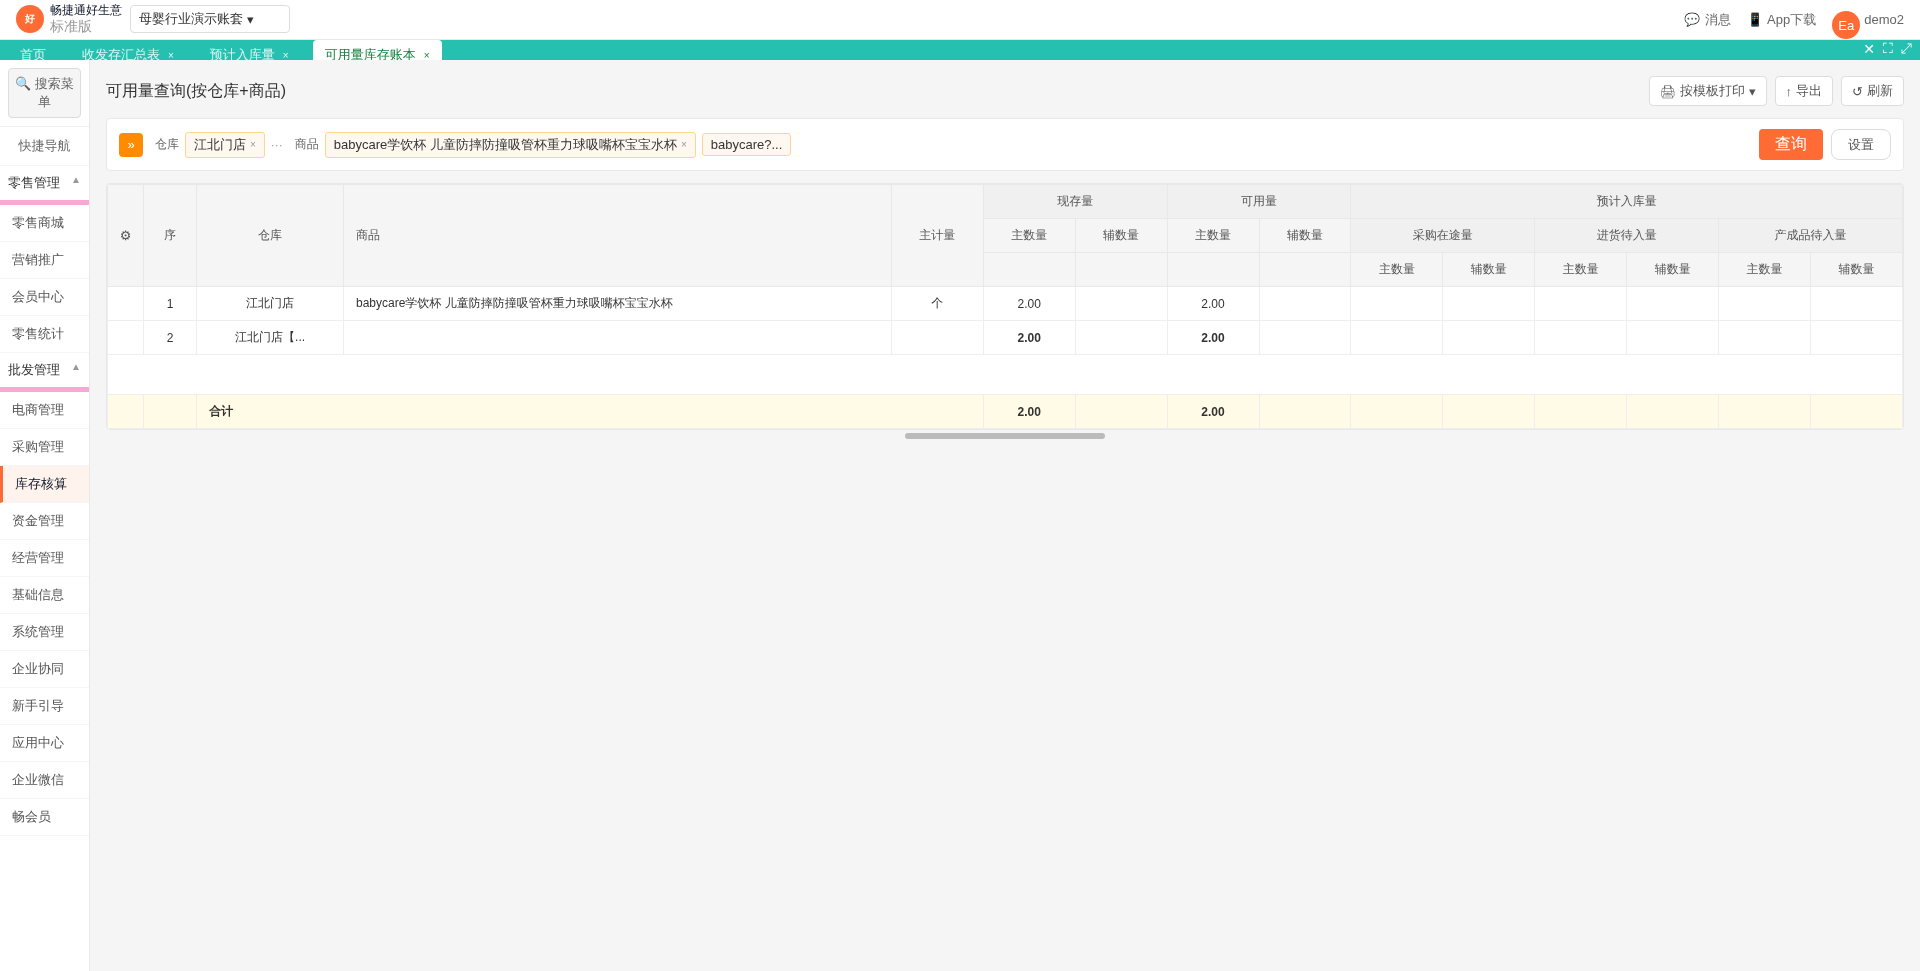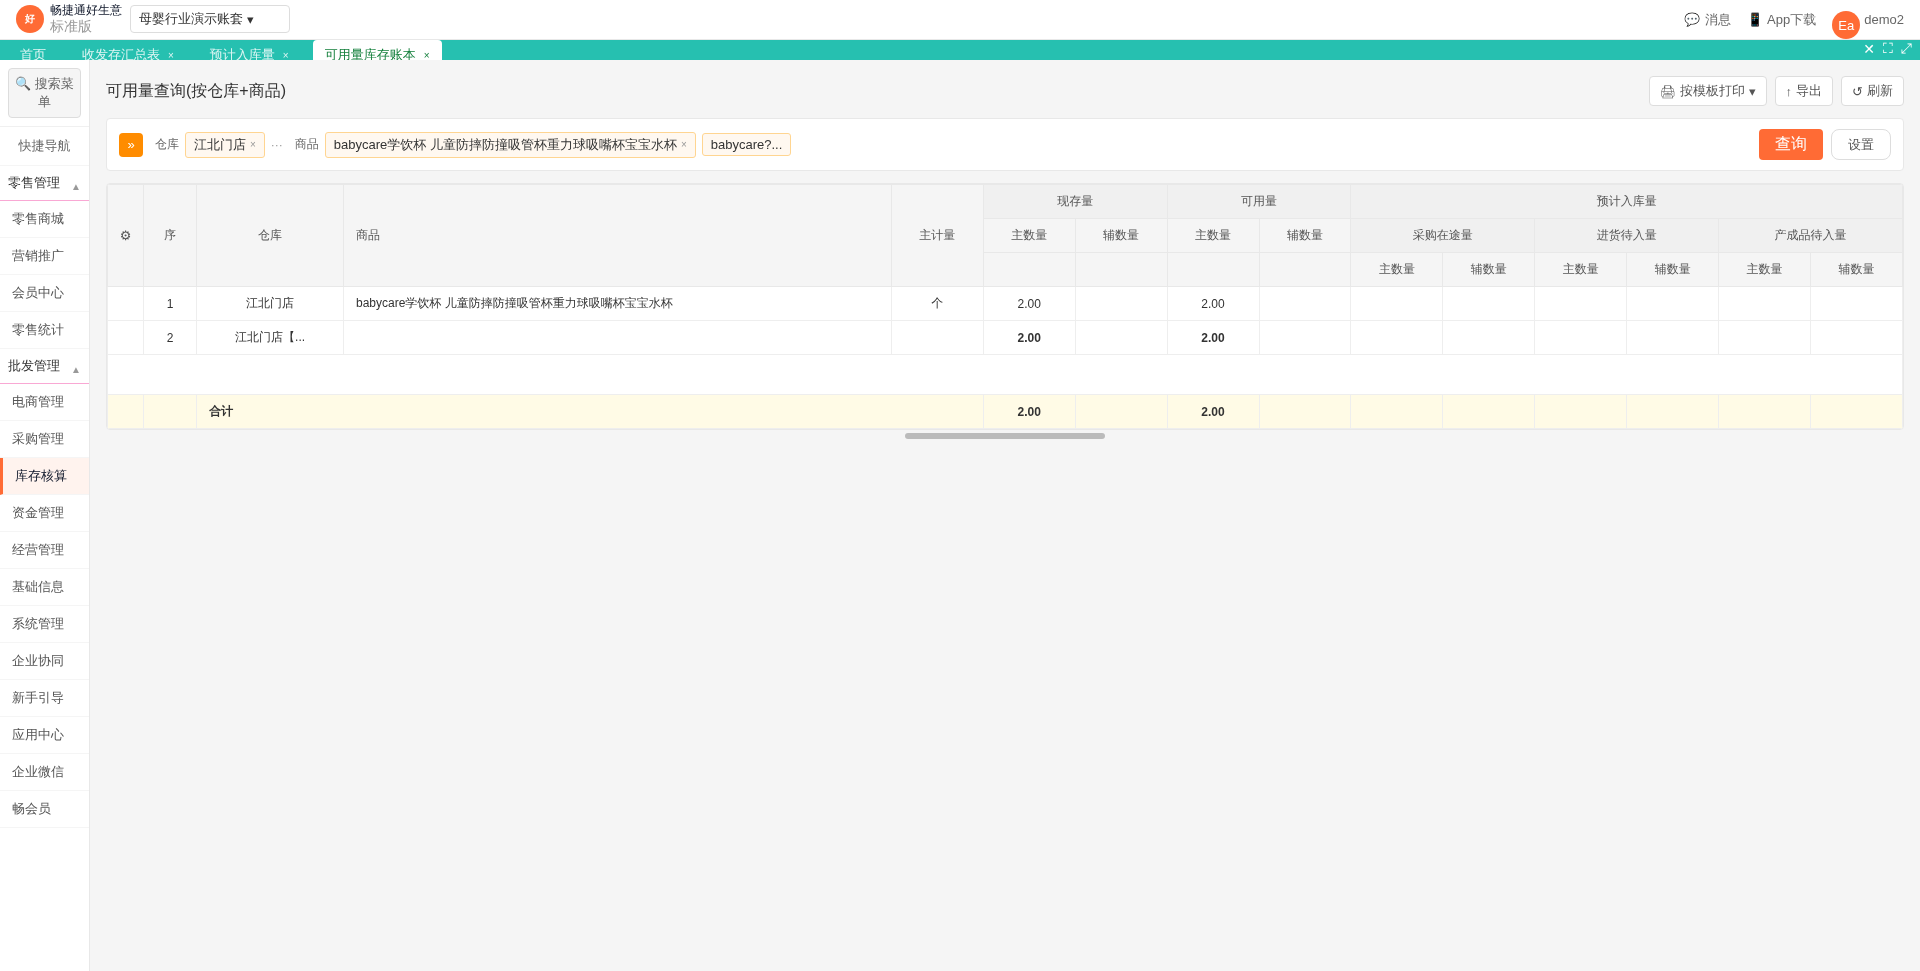--- a/index.html
+++ b/index.html
@@ -85,27 +85,27 @@
       padding: 10px 8px;
       text-align: center;
       cursor: pointer;
       font-size: 12px;
       color: #666;
       border-bottom: 1px solid #f5f5f5;
     }
     .sidebar-section {
       padding: 8px;
       display: flex;
-      align-items: flex-end;
+      align-items: flex-start;
       justify-content: space-between;
       cursor: pointer;
       font-size: 12px;
       color: #333;
       font-weight: 500;
-      border-bottom: 1px solid #f9a8d4;
+      border-bottom: 5px solid #f9a8d4;
     }
     .sidebar-section .arrow { font-size: 10px; color: #999; }
     .sidebar-menu-item {
       padding: 9px 8px 9px 12px;
       font-size: 12px;
       color: #555;
       cursor: pointer;
       border-bottom: 1px solid #f5f5f5;
       text-align: left;
     }

